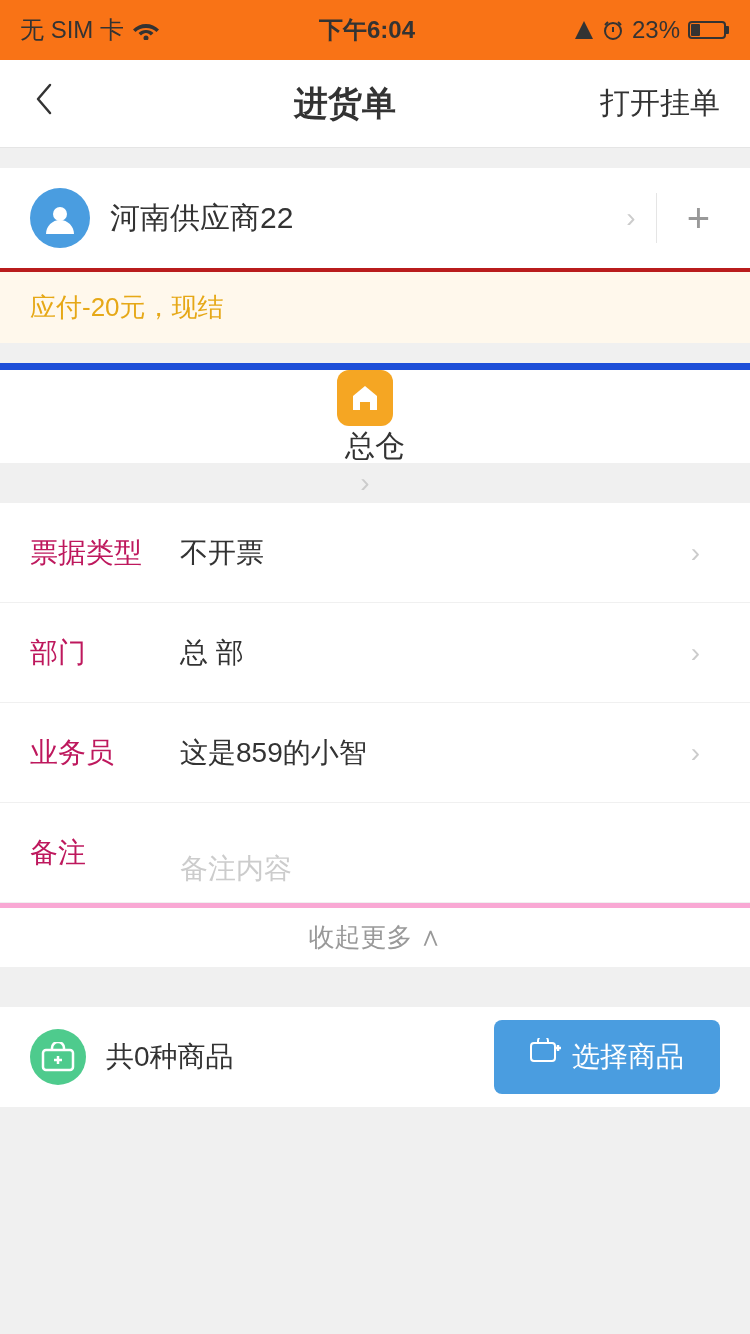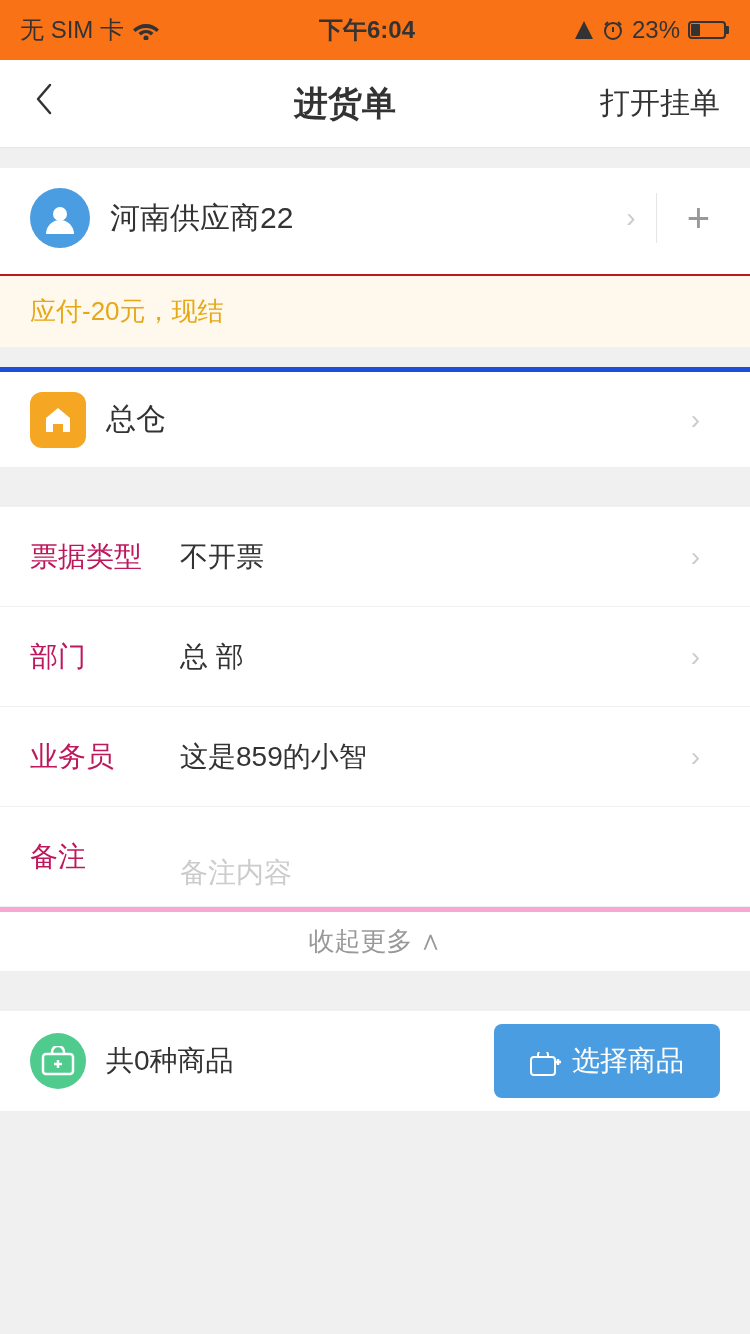--- a/index.html
+++ b/index.html
@@ -114,32 +114,32 @@
       cursor: pointer;
       padding: 0 10px;
     }
 
     
     .notice-bar {
       background: #fff8ec;
       padding: 18px 30px;
       font-size: 26px;
       color: #e6a817;
-      border-top: 2px solid #b91c1c;
-      margin-top: 6px;
+      border-top: 4px solid #b91c1c;
     }
 
     
     .warehouse-row {
       display: flex;
       align-items: center;
       padding: 0 30px;
       height: 100px;
       background: #fff;
-      border-top: 5px solid #1d4ed8;
+      border-top: 7px solid #1d4ed8;
+      flex-direction: column;
     }
     .warehouse-icon-wrap {
       width: 56px;
       height: 56px;
       border-radius: 12px;
       background: #f5a623;
       display: flex;
       align-items: center;
       justify-content: center;
       margin-right: 20px;
@@ -227,21 +227,21 @@
       font-size: 28px;
       color: #333;
     }
     .select-btn {
       background: #4a9de0;
       color: #fff;
       font-size: 28px;
       padding: 18px 36px;
       border-radius: 8px;
       display: flex;
-      align-items: flex-end;
+      align-items: flex-start;
       gap: 10px;
       cursor: pointer;
     }
 
     
     .content-bg {
       background: #f0f0f0;
       height: 320px;
     }
   </style>

